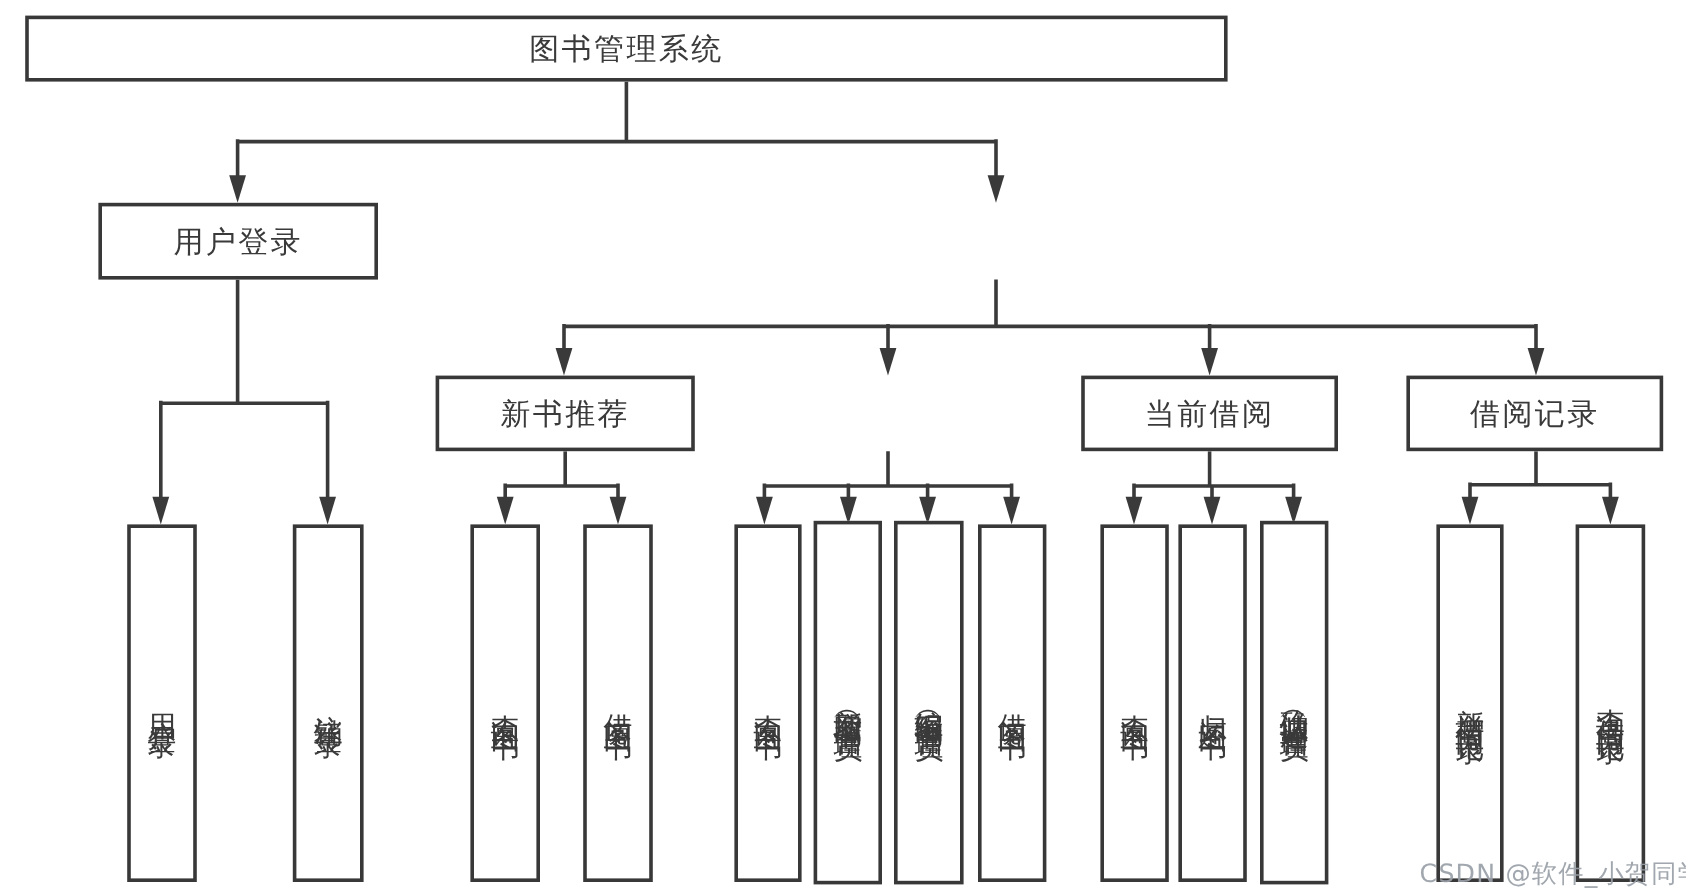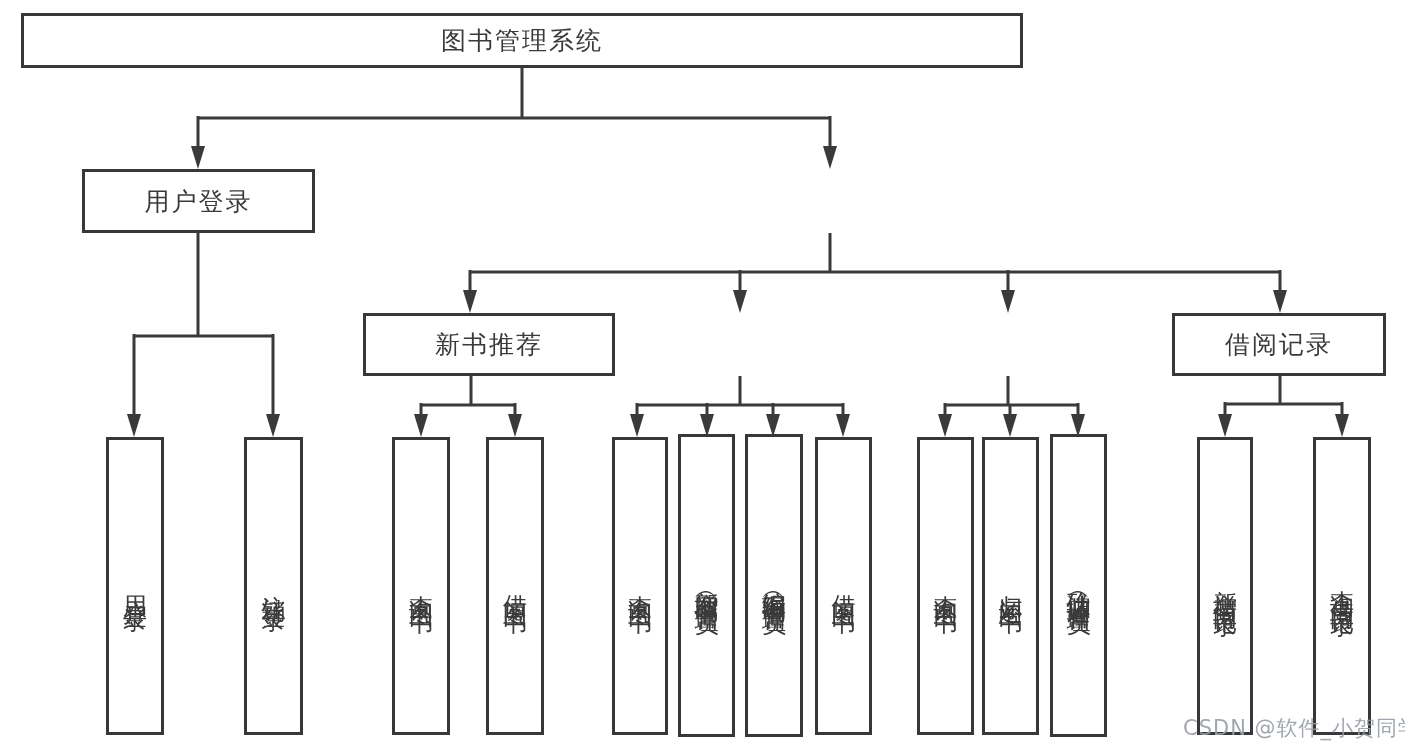--- a/index.html
+++ b/index.html
@@ -114,22 +114,25 @@
   </svg>
 
   <div class="node" style="left:21px;top:13px;width:1002px;height:55px">
     <span class="hlabel">图书管理系统</span>
   </div>
 
   <div class="node" style="left:82px;top:169px;width:233px;height:64px">
     <span class="hlabel">用户登录</span>
   </div>
 
-  <div class="node" style="left:363px;top:313px;width:252px;height:63px">
+  <div class="node" style="left:363px;top:313px;width:216px;height:63px">
     <span class="hlabel">新书推荐</span>
+  </div>
+  <div class="node" style="left:901px;top:313px;width:214px;height:63px">
+    <span class="hlabel">当前借阅</span>
   </div>
   <div class="node" style="left:1172px;top:313px;width:214px;height:63px">
     <span class="hlabel">借阅记录</span>
   </div>
 
   <div class="node leaf" style="left:106px;top:437px;width:58px;height:298px">
     <span class="vlabel">用户登录</span>
   </div>
   <div class="node leaf" style="left:244px;top:437px;width:59px;height:298px">
     <span class="vlabel">注销登录</span>

